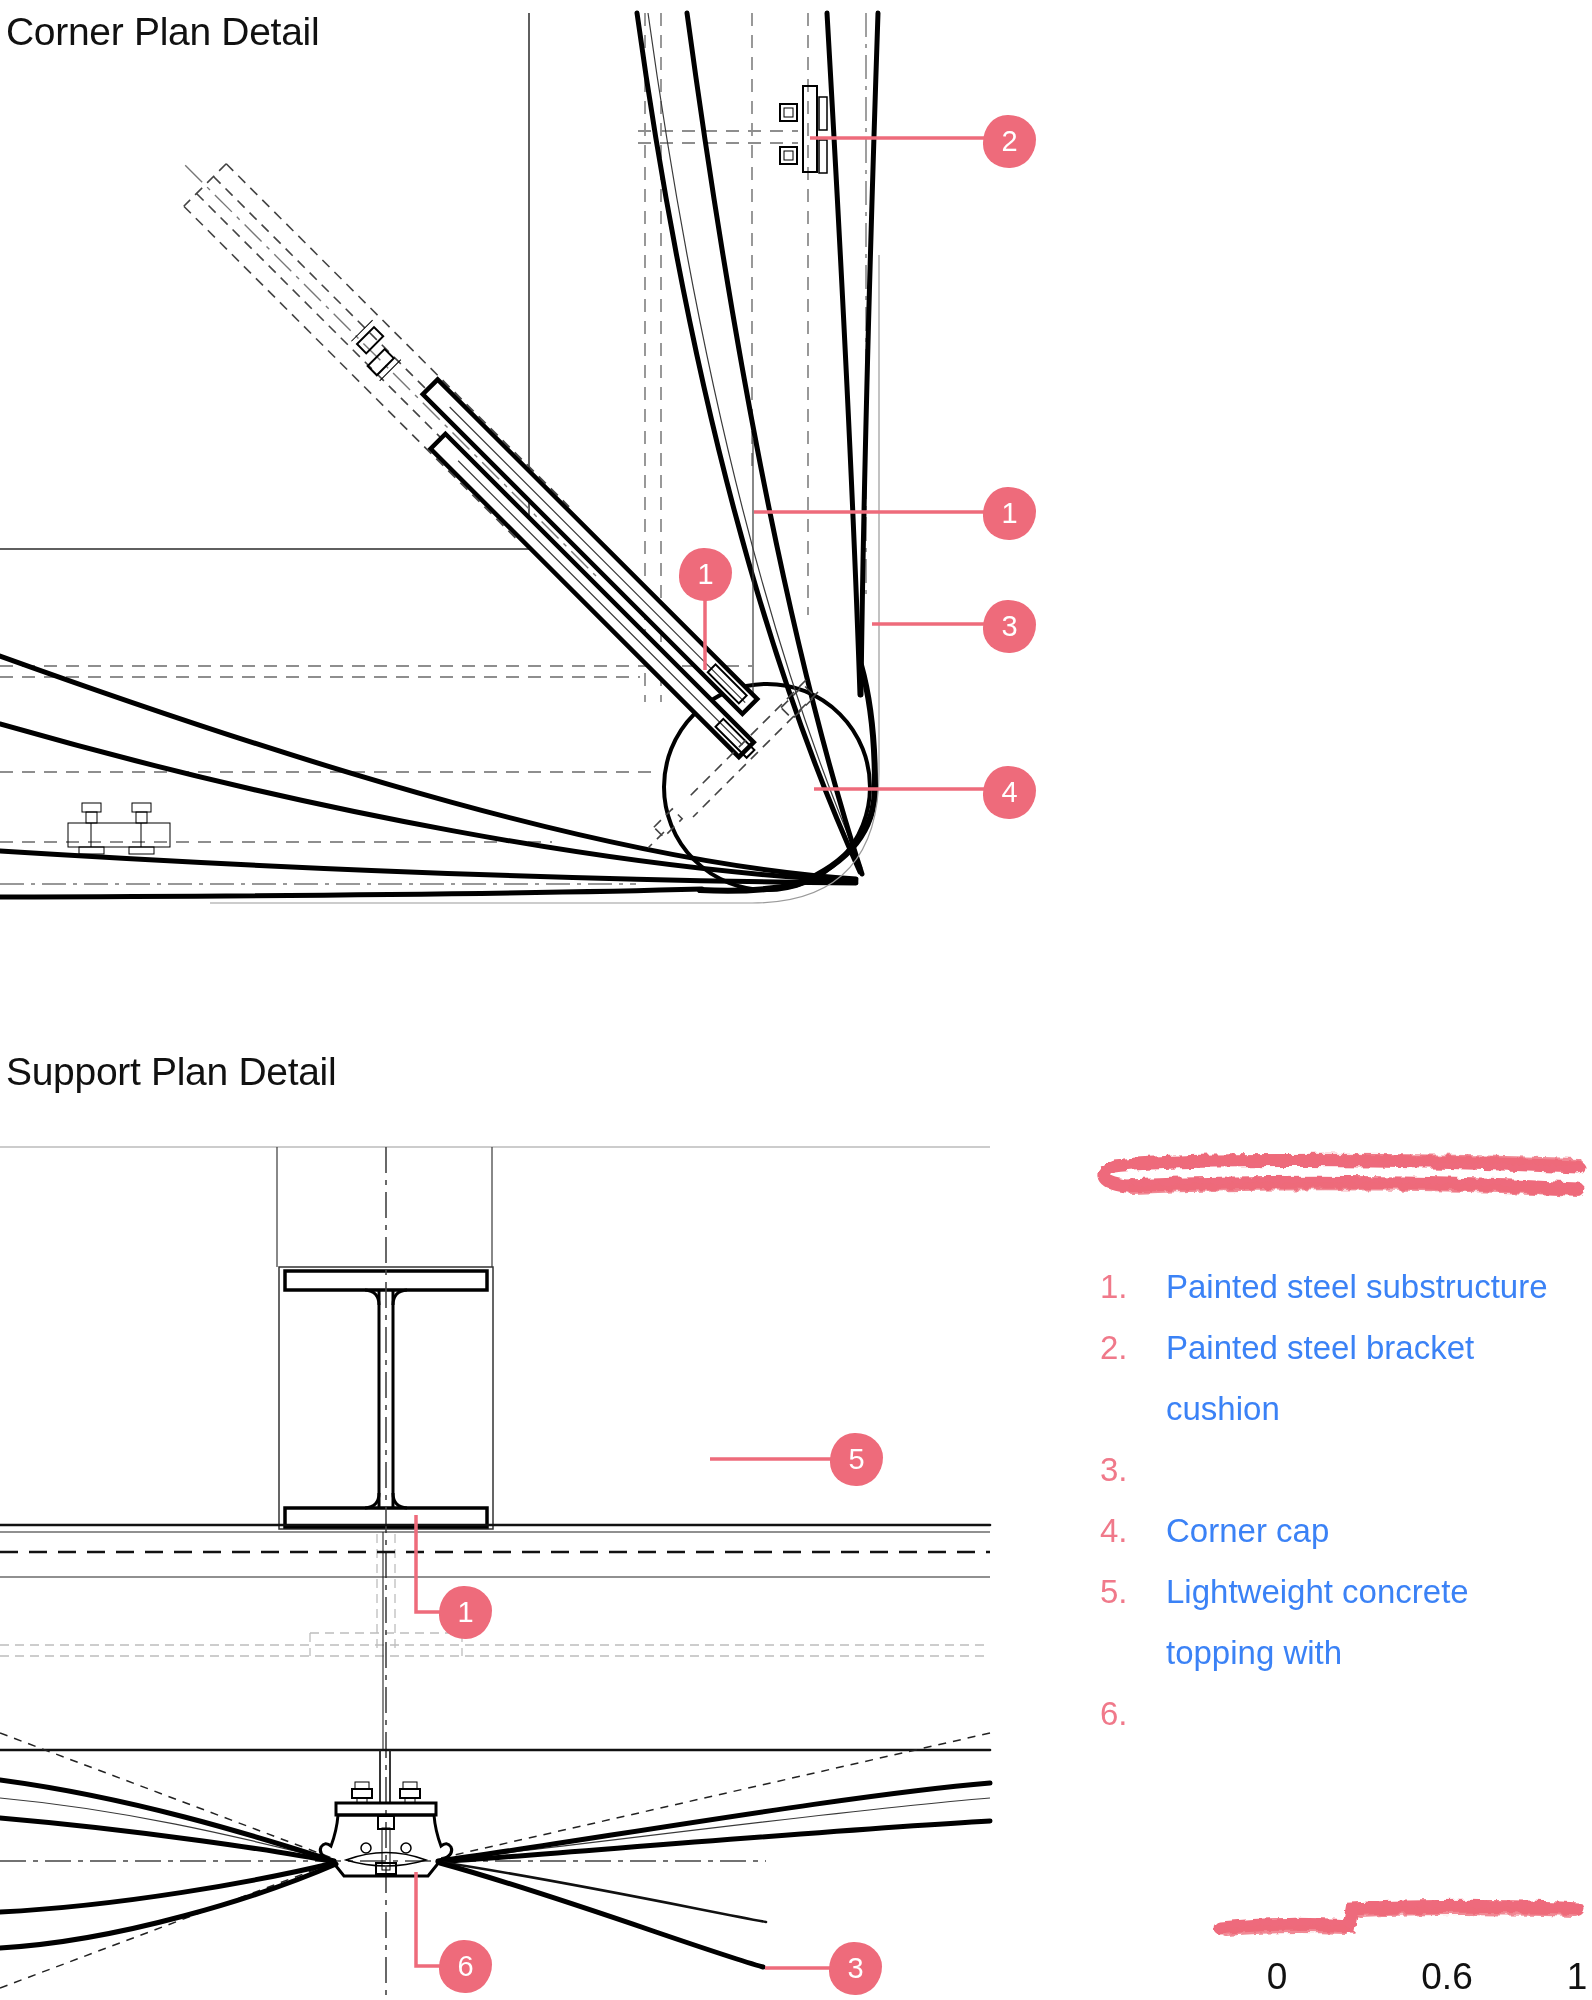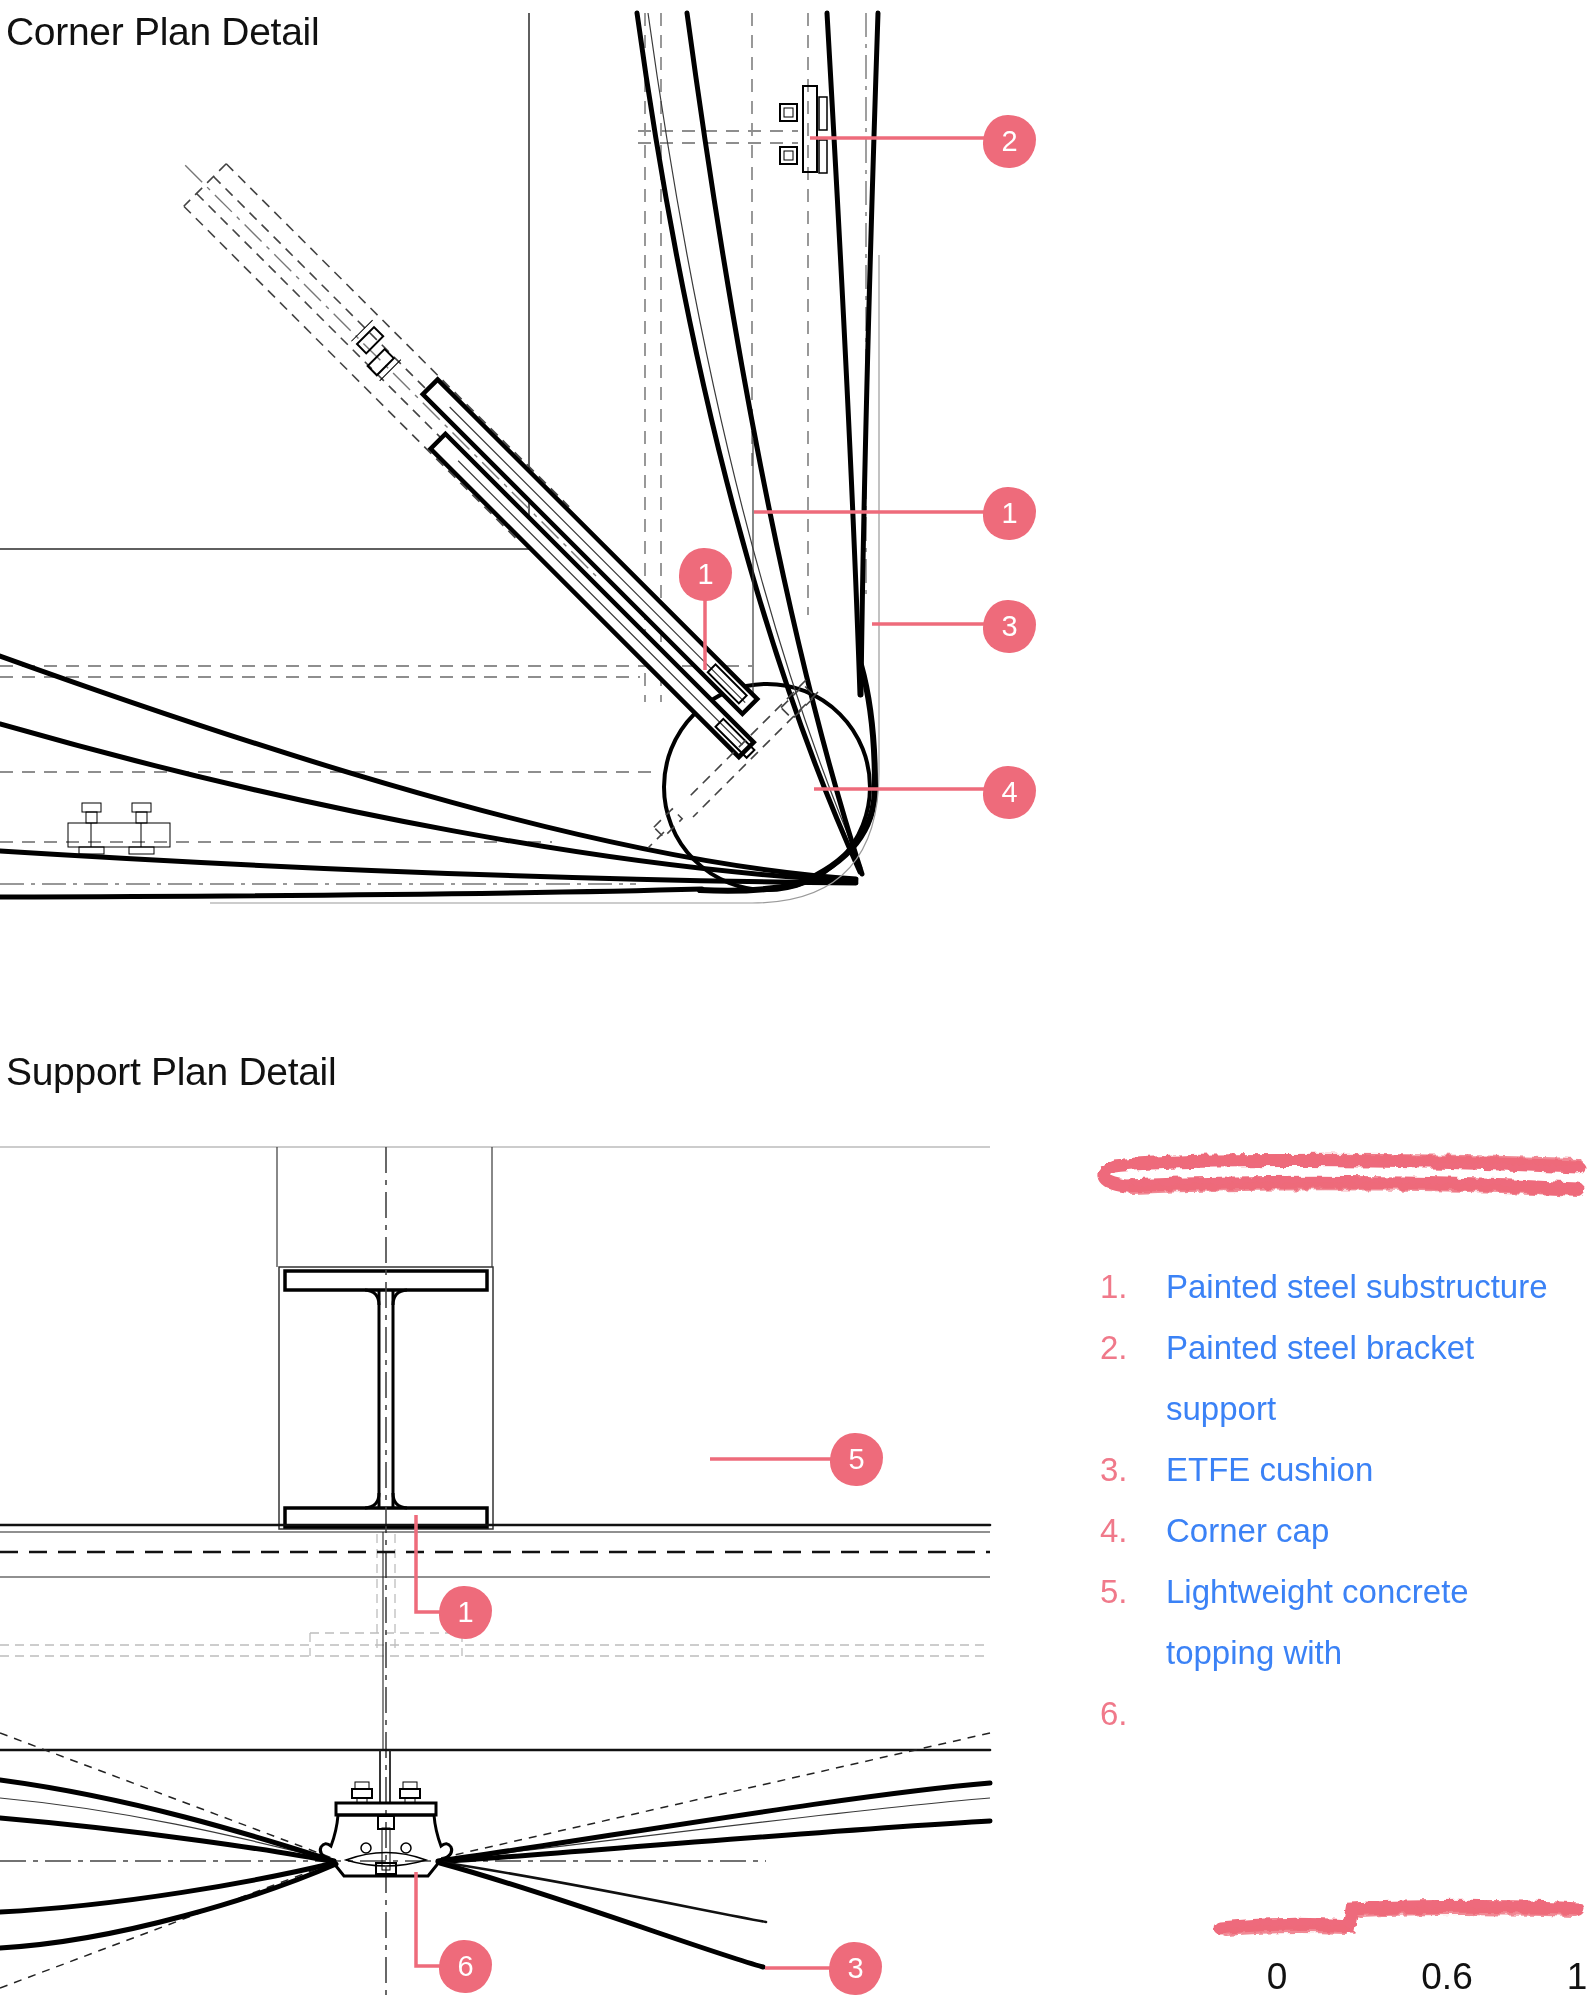--- a/index.html
+++ b/index.html
@@ -275,25 +275,24 @@
 <h1 class="plan-title" id="support-title">Support Plan Detail</h1>
 <h1 class="plan-title" id="corner-title">Corner Plan Detail</h1>
 
 <div id="legend">
       <div class="legend-row">
         <span class="legend-num">1.</span>
         <span class="legend-text">Painted steel substructure</span>
       </div>
       <div class="legend-row">
         <span class="legend-num">2.</span>
-        <span class="legend-text">Painted steel bracket support</span>
+        <span class="legend-text">Painted steel bracket cushion</span>
       </div>
       <div class="legend-row">
         <span class="legend-num">3.</span>
-        <span class="legend-text">ETFE cushion</span>
       </div>
       <div class="legend-row">
         <span class="legend-num">4.</span>
         <span class="legend-text">Corner cap</span>
       </div>
       <div class="legend-row">
         <span class="legend-num">5.</span>
         <span class="legend-text">Lightweight concrete topping with</span>
       </div>
       <div class="legend-row">

